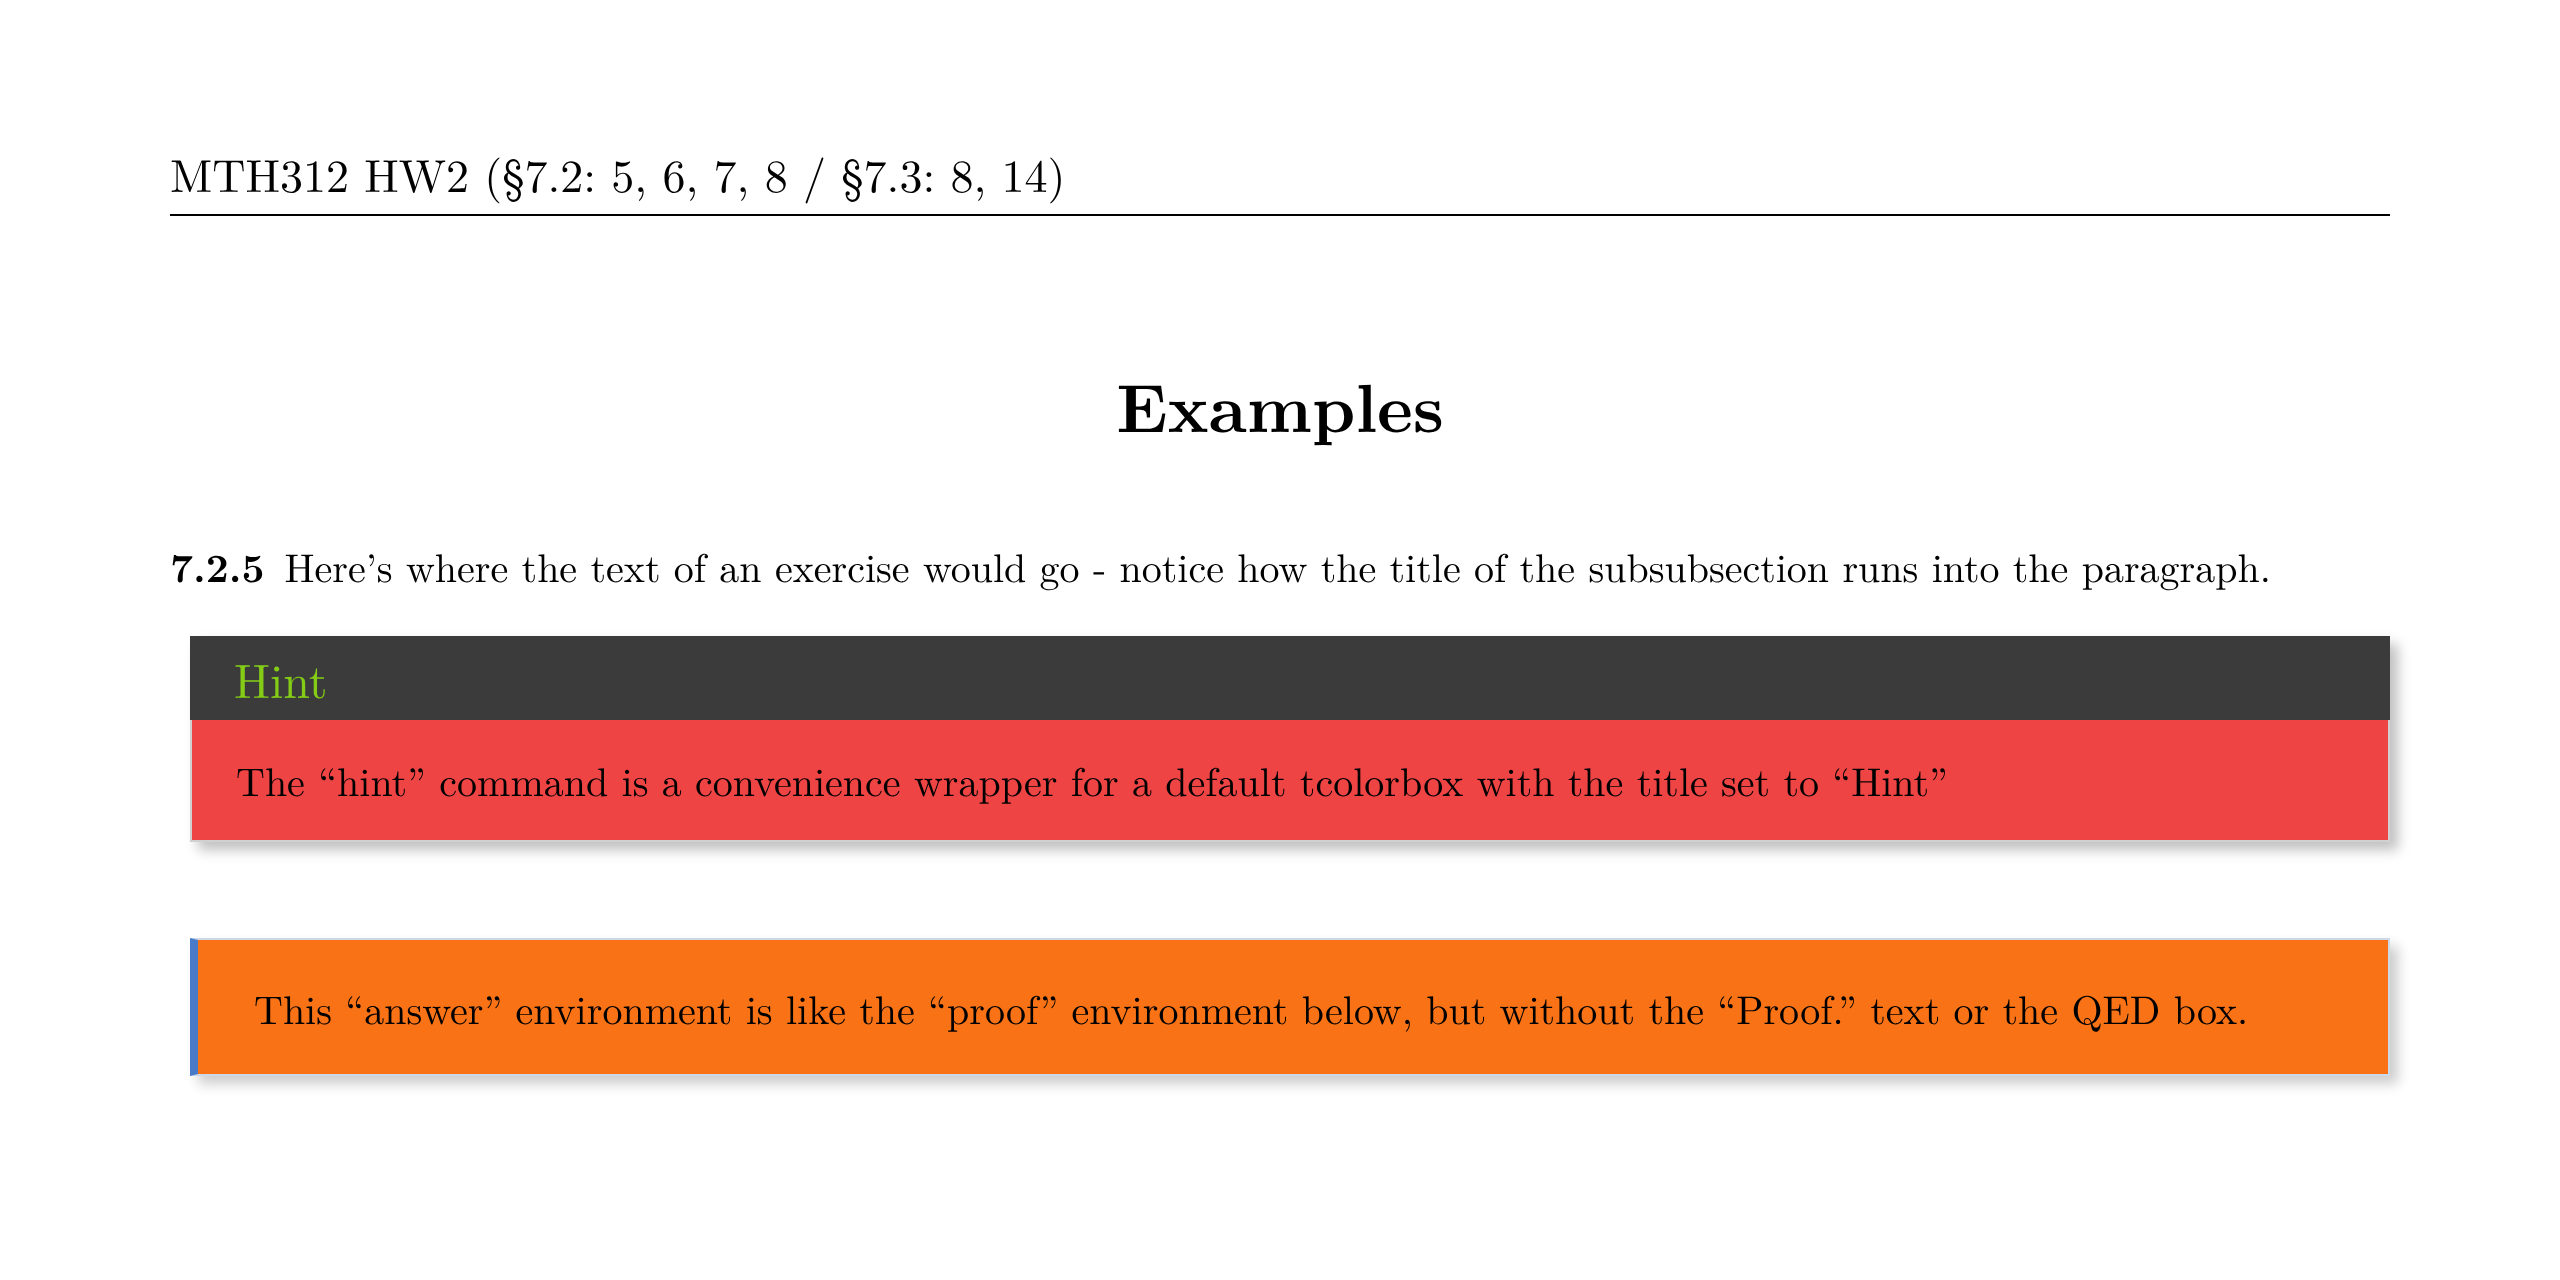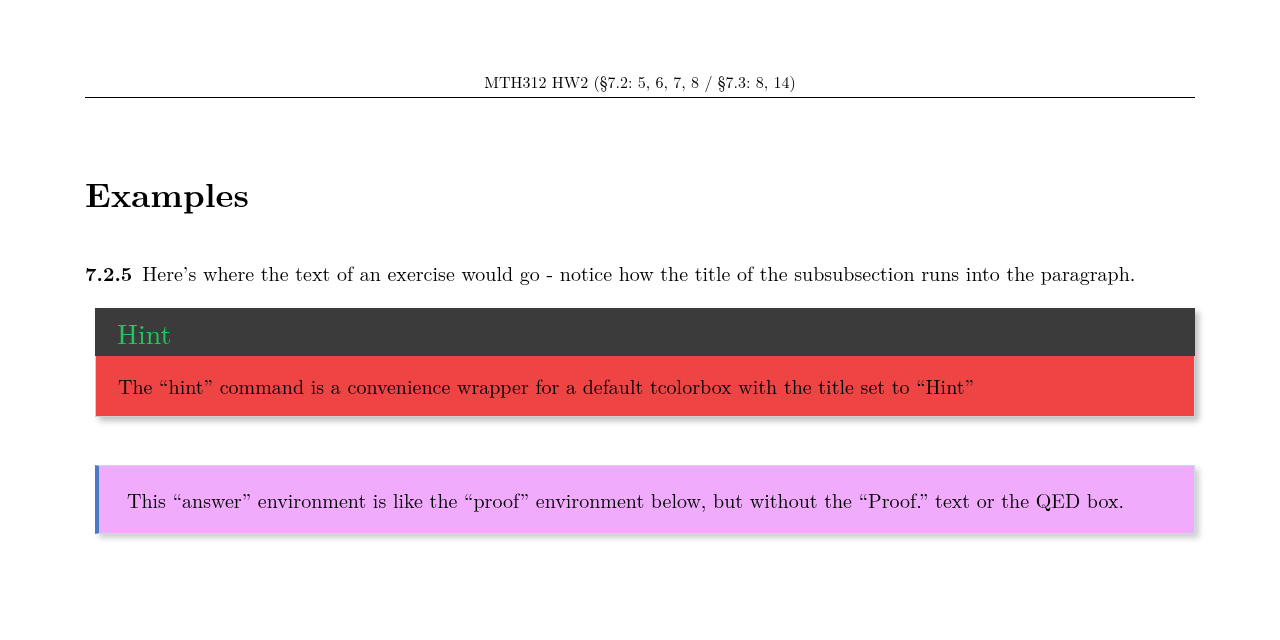--- a/index.html
+++ b/index.html
@@ -11,65 +11,66 @@
       width: 1280px;
       height: 640px;
       background: #ffffff;
       font-family: "Latin Modern Roman", "Computer Modern", Georgia, serif;
       color: #000;
       padding: 70px 85px 0 85px;
       overflow: hidden;
     }
     .header-row {
       display: flex;
-      justify-content: center;
+      justify-content: flex-start;
       align-items: baseline;
-      font-size: 16px;
+      font-size: 23px;
       margin-bottom: 4px;
     }
     .header-rule {
       border: none;
       border-top: 1px solid #000;
       margin-bottom: 70px;
     }
     h1.section-title {
       font-size: 34px;
       font-weight: bold;
       margin-bottom: 38px;
+      text-align: center;
     }
     .exercise {
       font-size: 20px;
       line-height: 1.75;
       margin-bottom: 18px;
     }
     .exercise .ex-num {
       font-weight: bold;
       margin-right: 10px;
     }
     .hint-box {
       margin: 0 0 48px 10px;
       box-shadow: 4px 4px 6px rgba(0,0,0,0.25);
     }
     .hint-title {
       background: #3b3b3b;
-      color: #22c55e;
-      font-size: 28px;
+      color: #84cc16;
+      font-size: 24px;
       padding: 4px 22px;
     }
     .hint-body {
       background: #ef4444;
       border: 1px solid #d0d0d0;
       border-top: none;
       font-size: 20px;
       padding: 14px 22px;
       line-height: 1.6;
     }
     .answer-box {
       margin: 0 0 0 10px;
-      background: #f0abfc;
+      background: #f97316;
       border-left: 4px solid #4a7bc8;
       border-right: 1px solid #cdd9e8;
       border-top: 1px solid #cdd9e8;
       border-bottom: 1px solid #cdd9e8;
       box-shadow: 4px 4px 6px rgba(0,0,0,0.2);
       font-size: 20px;
       padding: 16px 28px;
       line-height: 1.75;
       text-align: justify;
     }

